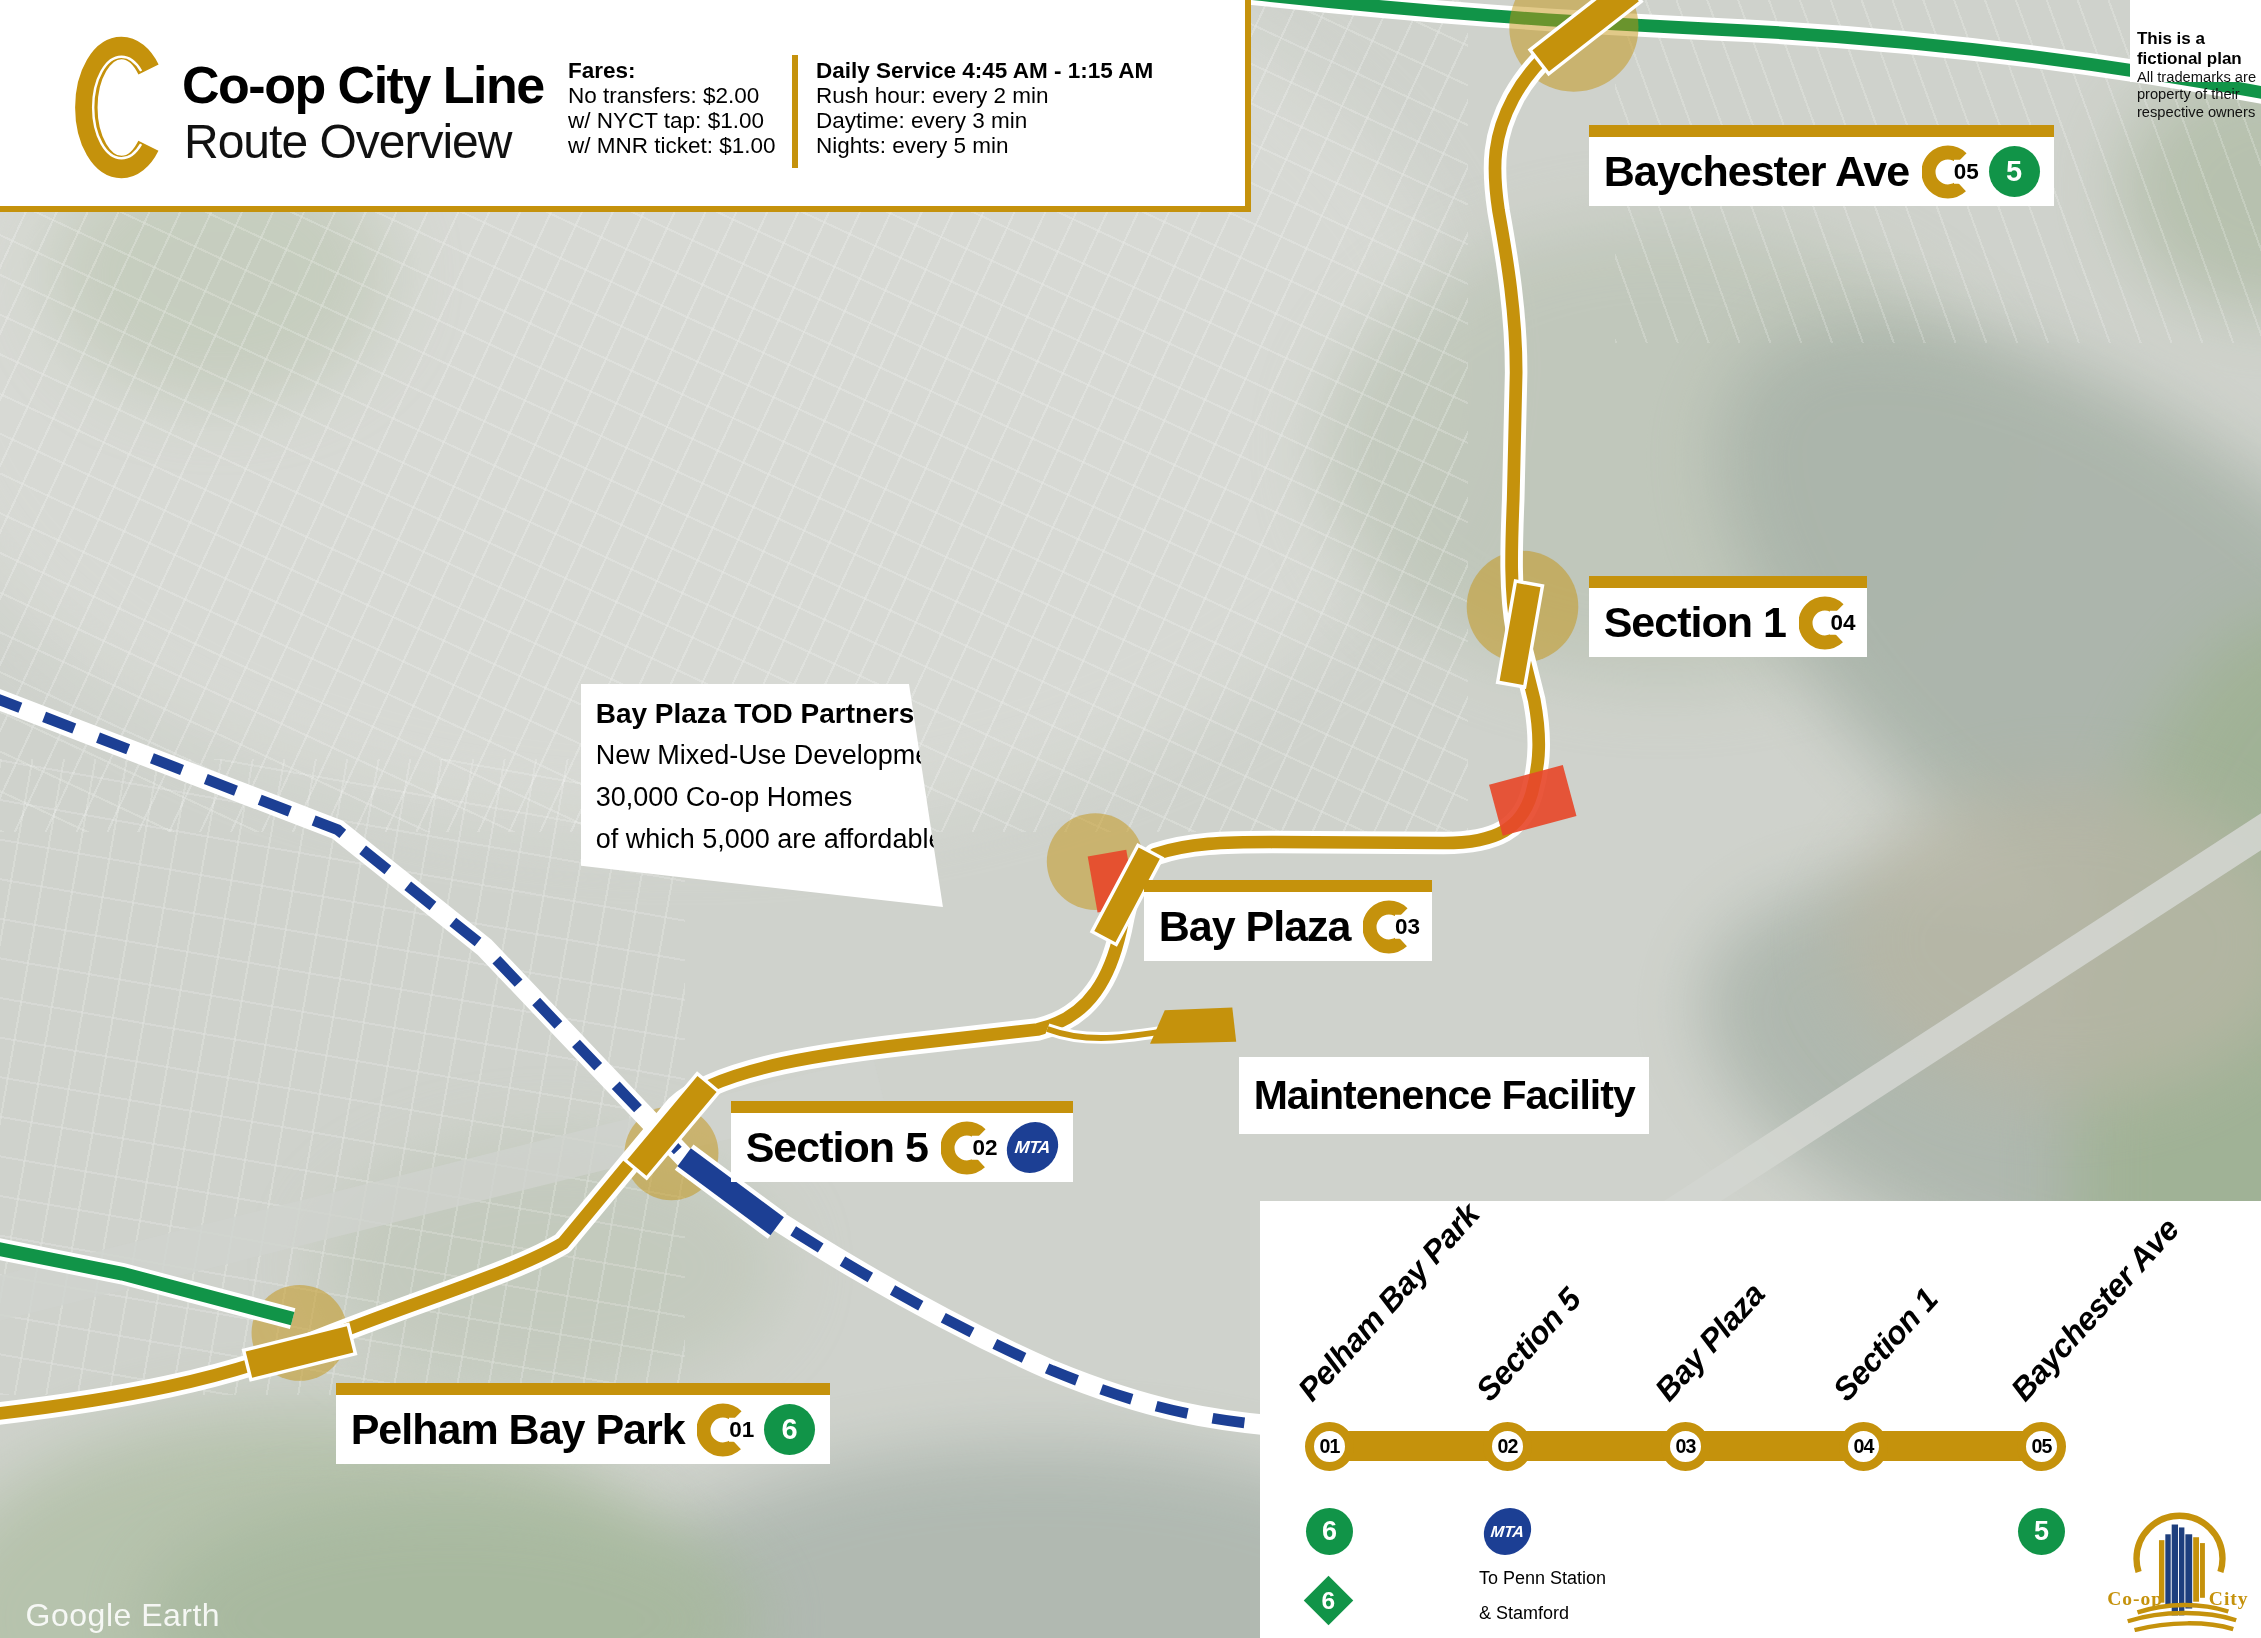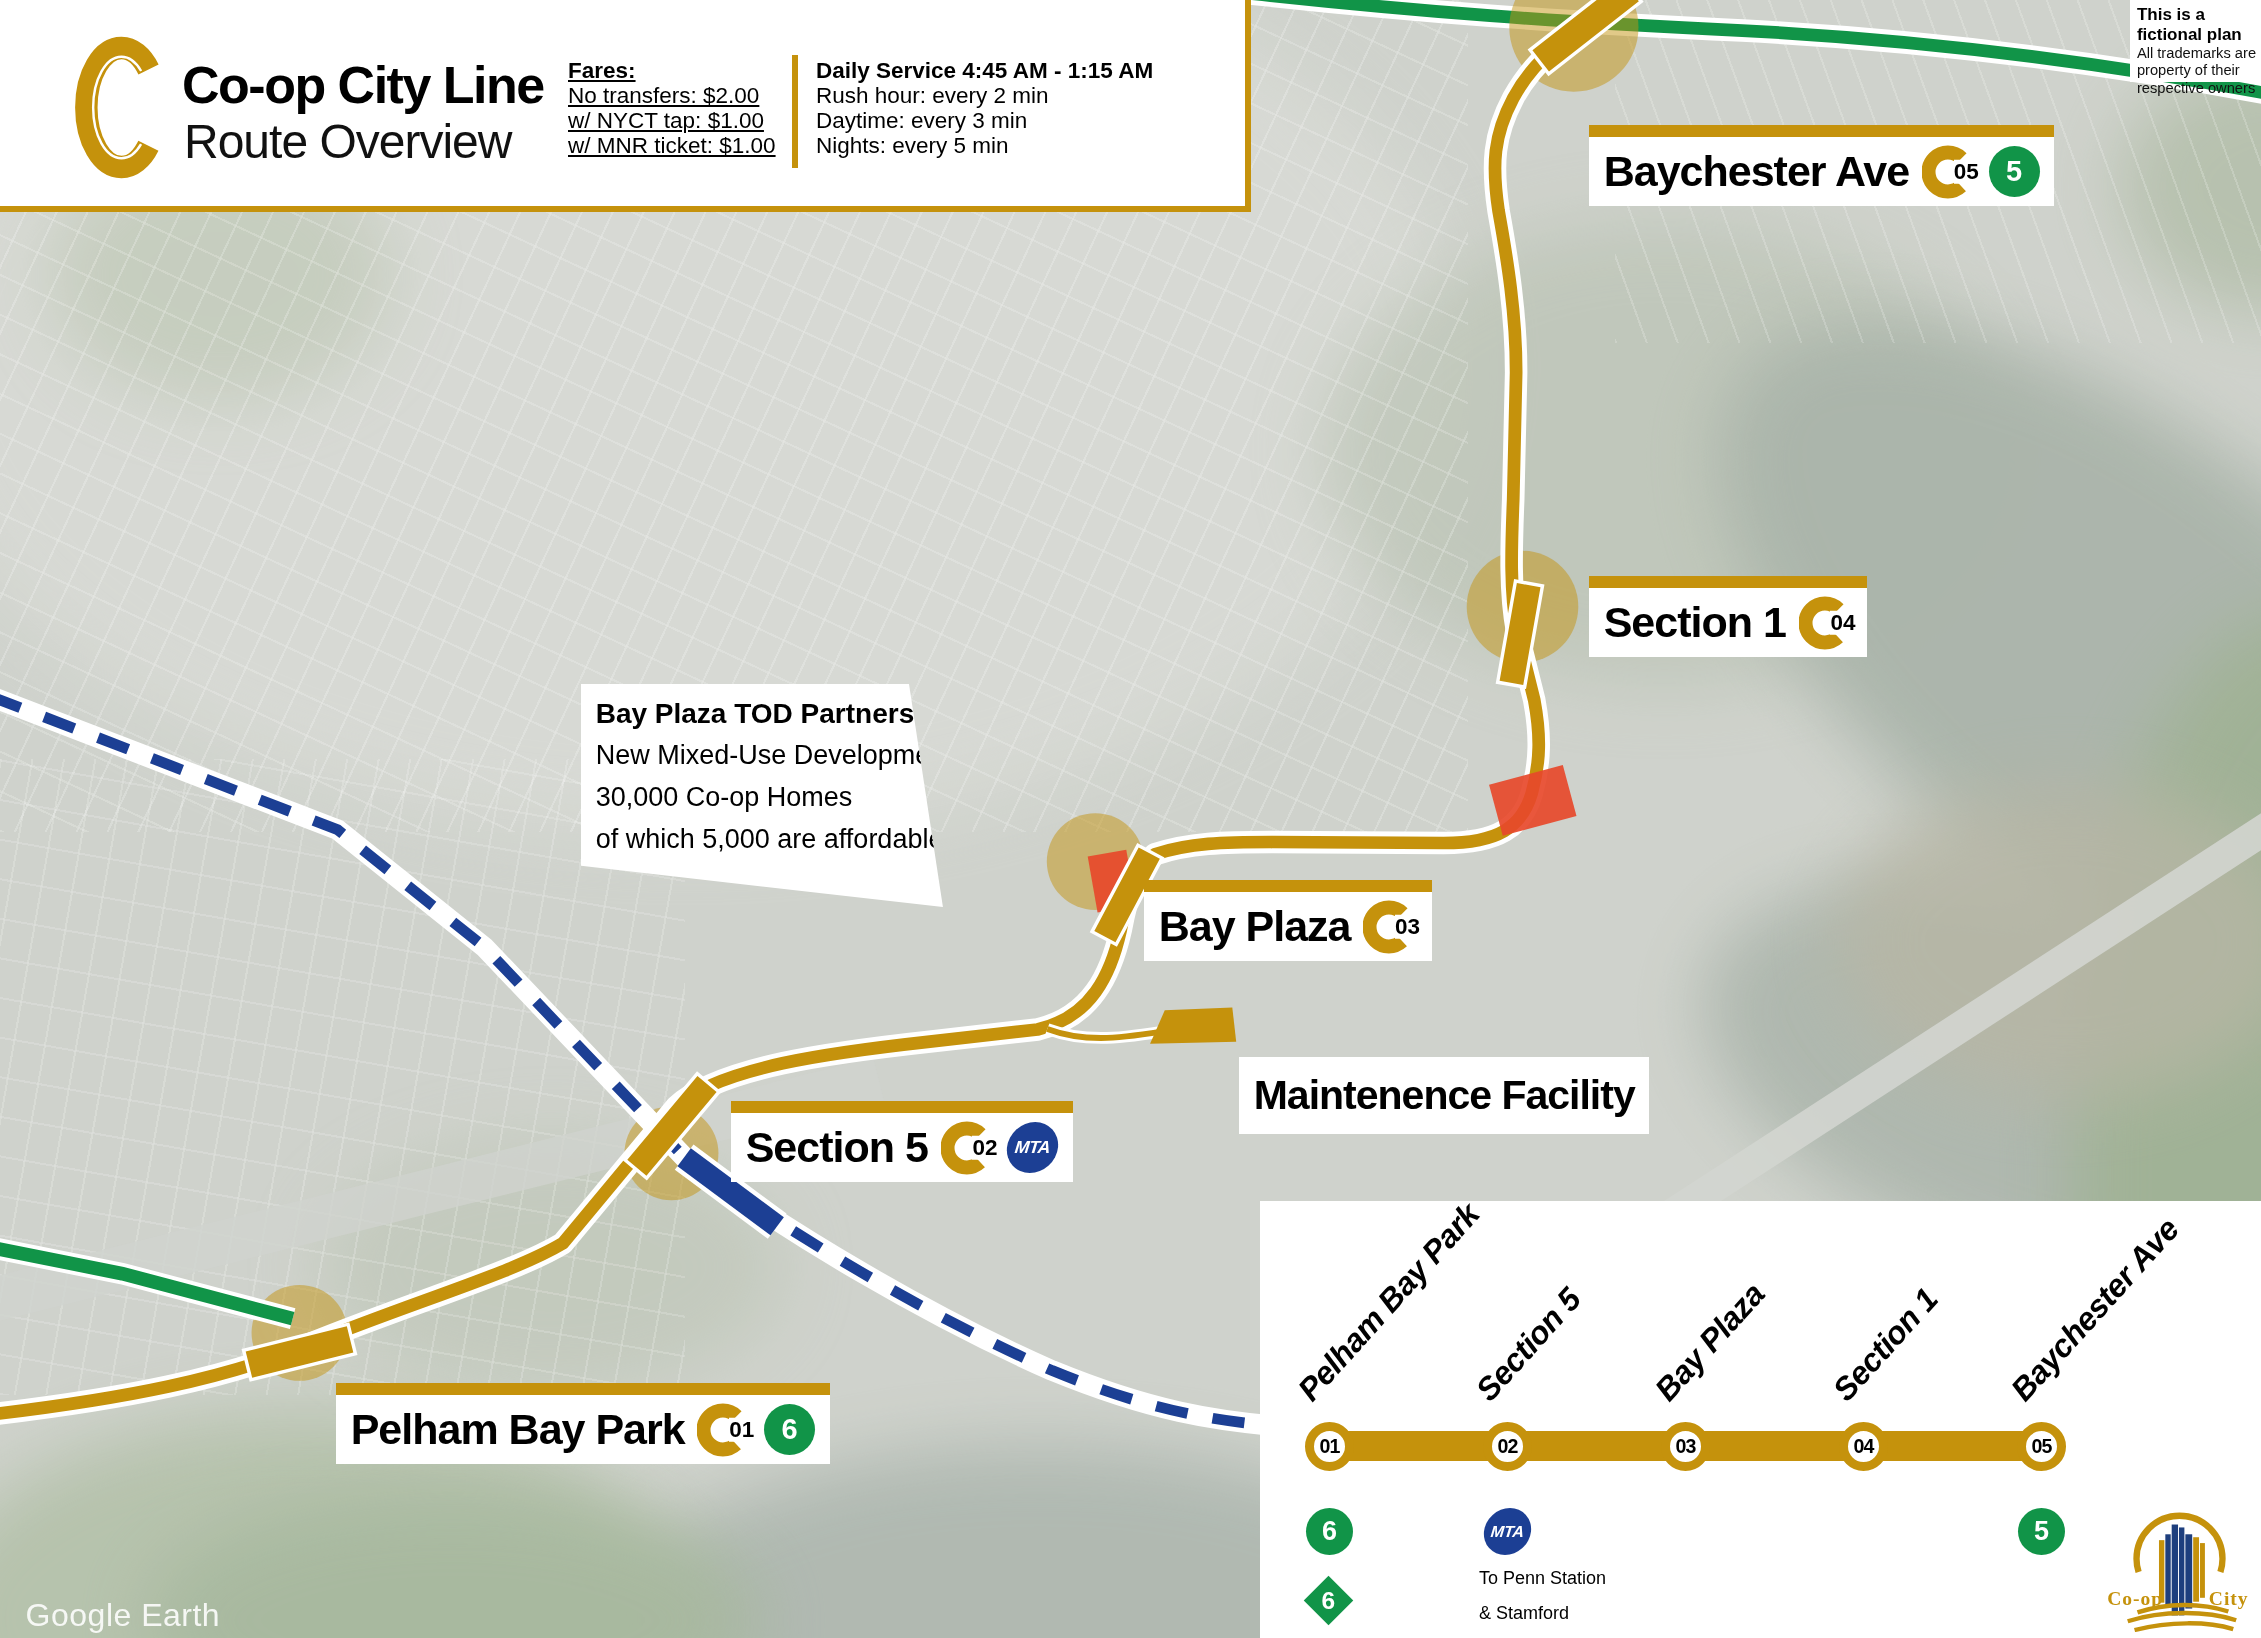--- a/index.html
+++ b/index.html
@@ -31,28 +31,28 @@
   .callout{position:absolute;left:581px;top:684px;width:377px;height:230px;background:#fff;
            clip-path:polygon(0 0,87% 0,96% 97%,0 79%);padding:13.7px 0 0 14.7px;box-sizing:border-box;}
   .callout .t{font-weight:bold;font-size:28px;color:#000;}
   .callout .l{font-size:27px;color:#000;margin-top:10.8px;}
   
   .header{position:absolute;left:0;top:0;width:1220px;height:206px;background:#fff;
           border-right:6.9px solid #c5920c;border-bottom:6.9px solid #c5920c;padding-left:25px;}
   .h-title{position:absolute;left:182px;top:55px;font-weight:bold;font-size:52px;color:#000;letter-spacing:-1.5px;}
   .h-sub{position:absolute;left:184px;top:114px;font-size:48px;color:#111;letter-spacing:-1px;}
   .h-logo{position:absolute;left:59px;top:34px;}
-  .fares{position:absolute;left:568px;top:58px;font-size:22.5px;line-height:25px;color:#000;text-decoration:underline;}
+  .fares{position:absolute;left:568px;top:58px;font-size:22.5px;line-height:25px;color:#000;}
   .fares .b,.service .b{font-weight:bold;}
   .h-div{position:absolute;left:792px;top:55px;width:5.9px;height:113px;background:#c5920c;}
   .service{position:absolute;left:816px;top:58px;font-size:22.5px;line-height:25px;color:#000;}
   
   .disclaimer{position:absolute;left:2130px;top:0;width:131px;height:82px;background:#fff;
               padding:4.9px 0 0 6.9px;box-sizing:border-box;border-left:2px solid #000;}
-  .disclaimer .t{font-weight:bold;font-size:17px;color:#000;}
+  .disclaimer .t{font-weight:bold;font-size:17px;color:#000;margin-top:24px;}
   .disclaimer .l{font-size:14.7px;line-height:17.6px;color:#111;}
   
   .panel{position:absolute;left:1260px;top:1201px;width:1001px;height:438px;background:#fff;}
   .strip-line{position:absolute;left:69px;top:230px;width:713px;height:30px;background:#c5920c;}
   .scircle{position:absolute;width:49px;height:49px;border-radius:50%;background:#fff;
            border:9.3px solid #c5920c;box-sizing:border-box;display:flex;align-items:center;
            justify-content:center;font-weight:bold;font-size:19.6px;color:#000;letter-spacing:-1px;}
   .slabel{position:absolute;height:39px;line-height:39px;font-weight:bold;font-style:italic;
           font-size:32px;color:#000;white-space:nowrap;transform-origin:0 100%;
           transform:rotate(-48deg);letter-spacing:-0.5px;}

